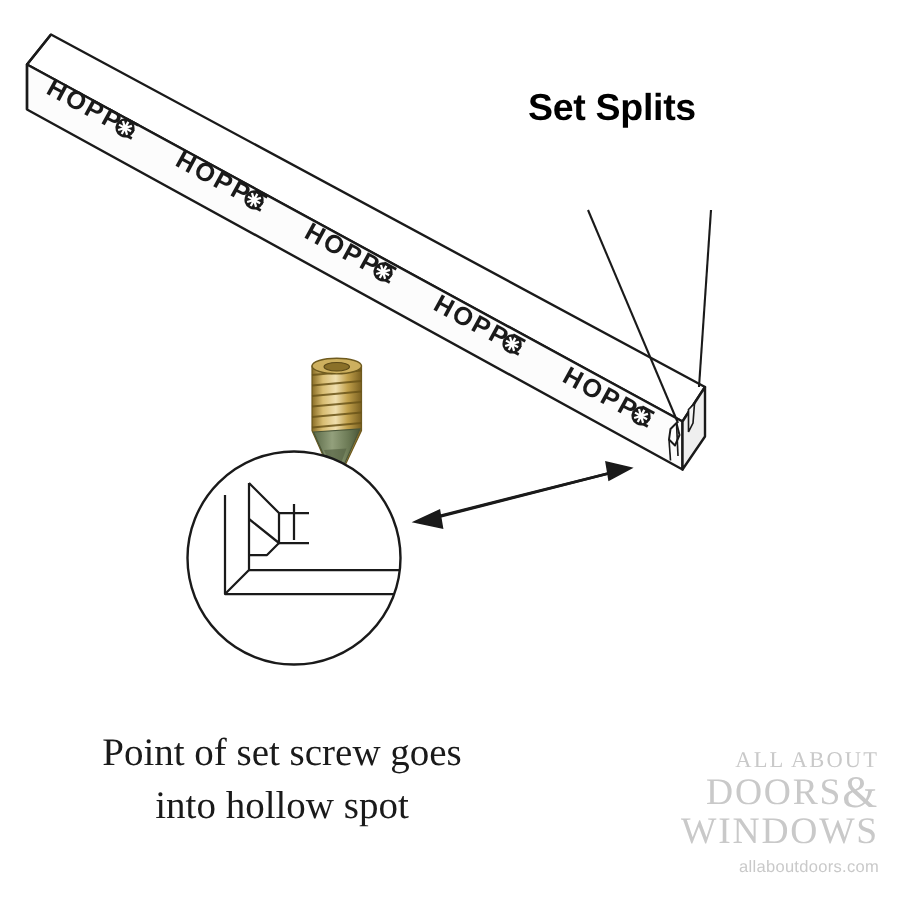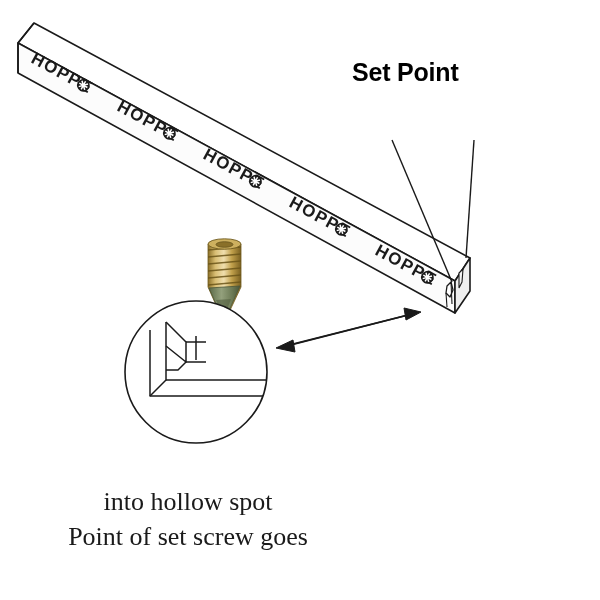--- a/index.html
+++ b/index.html
@@ -218,22 +218,28 @@
 
       <path d="M283,347 L412,314" stroke-width="1.8" fill="none"></path>
       <polygon points="421,312 404,308 406,320" stroke-width="1"></polygon>
 
       <path d="M412,314 L285,346" stroke-width="1.8" fill="none"></path>
       <polygon points="276,348 293,340 295,352" stroke-width="1"></polygon>
     </g>
   </svg>
 
   <div class="callout-title">
-    <div>Set Point</div>
+    <div>Set Splits</div>
   </div>
 
   <div class="caption">
+    <div>Point of set screw goes</div>
     <div>into hollow spot</div>
-    <div>Point of set screw goes</div>
   </div>
 
+  <div class="wm">
+    <span class="wm-line1">ALL ABOUT</span>
+    <span class="wm-line2"><span>DOORS</span><span class="wm-amp">&amp;</span></span>
+    <span class="wm-line3">WINDOWS</span>
+    <span class="wm-url">allaboutdoors.com</span>
+  </div>
 
 </div>
 
 </body></html>

